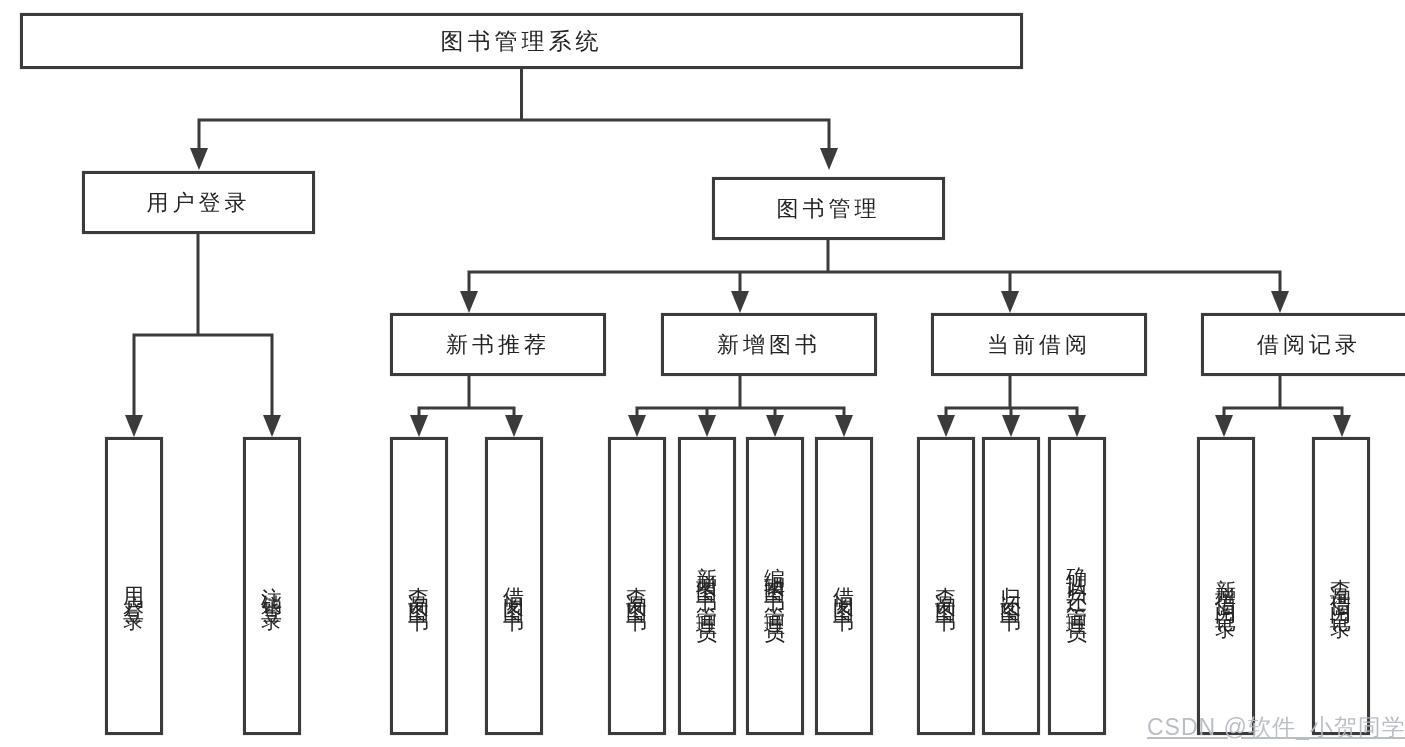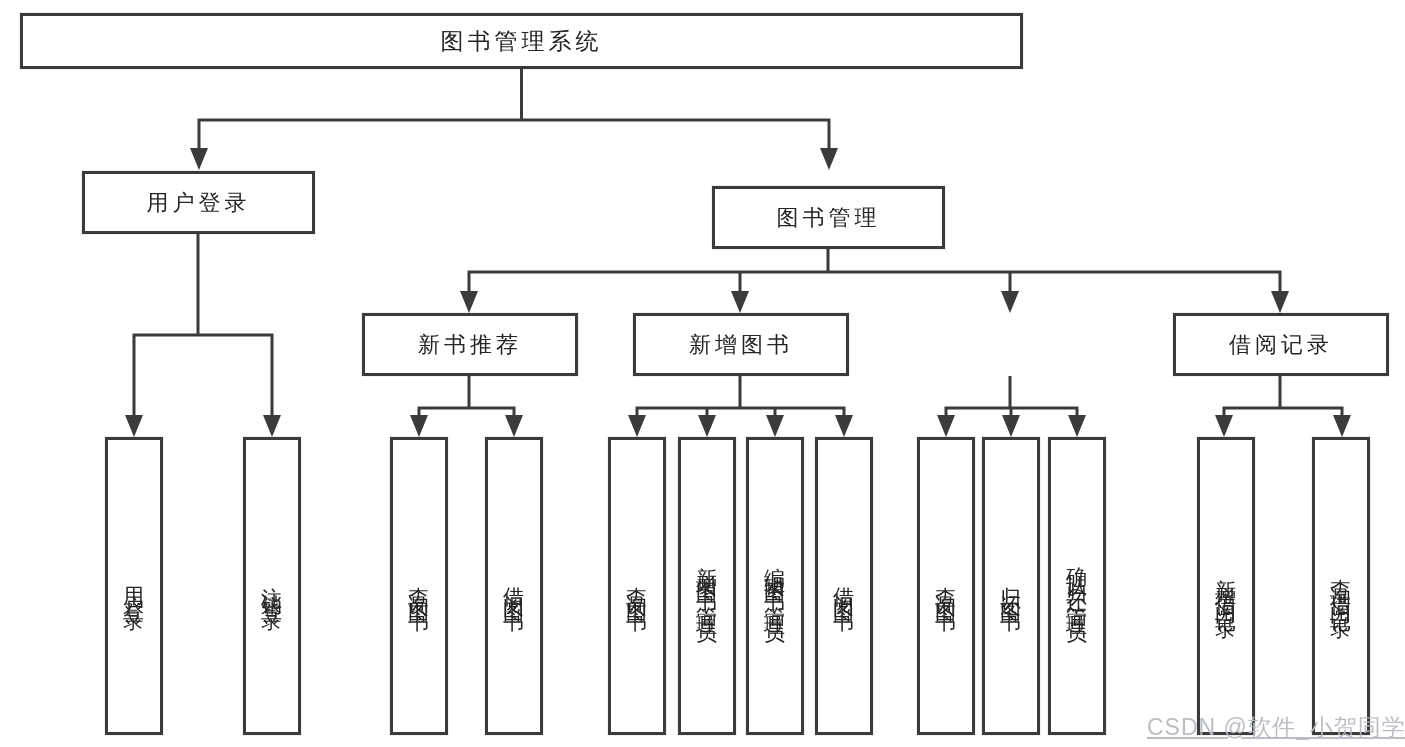--- a/index.html
+++ b/index.html
@@ -27,22 +27,22 @@
     border:3px solid var(--line);
     color:var(--text);
     display:flex;align-items:center;justify-content:center;
     font-size:22px;
     letter-spacing:4px;
     box-shadow:0 0 1px rgba(90,90,90,.55);
     white-space:nowrap;
   }
   .root{left:20px;top:13px;width:1003px;height:56px;font-size:23px;}
   .l2a{left:82px;top:171px;width:233px;height:63px;}
-  .l2b{left:712px;top:186px;width:233px;height:63px;}
-  .l3{top:313px;width:216px;height:63px;}
+  .l2b{left:712px;top:177px;width:233px;height:63px;}
+  .l3{top:313px;width:216px;height:63px;margin-left:28px;}
   .l3a{left:362px;} .l3b{left:633px;} .l3c{left:903px;} .l3d{left:1173px;}
   .leaf{top:437px;width:58px;height:298px;font-size:21px;letter-spacing:0;}
   .vtext{
     writing-mode:vertical-rl;
     text-orientation:mixed;
     letter-spacing:8px;
     line-height:1;
   }
   .lf1{left:105px;} .lf2{left:243px;} .lf3{left:390px;} .lf4{left:485px;}
   .lf5{left:608px;} .lf6{left:678px;} .lf7{left:746px;} .lf8{left:815px;}
@@ -106,20 +106,21 @@
     </g>
   </svg>
 
   <div class="node root">图书管理系统</div>
 
   <div class="node l2a">用户登录</div>
   <div class="node l2b">图书管理</div>
 
   <div class="node l3 l3a">新书推荐</div>
   <div class="node l3 l3b">新增图书</div>
+  <div class="node l3 l3c">当前借阅</div>
   <div class="node l3 l3d">借阅记录</div>
 
   <div class="node leaf lf1">
     <span class="vtext">用户登录</span>
   </div>
   <div class="node leaf lf2">
     <span class="vtext">注销登录</span>
   </div>
   <div class="node leaf lf3">
     <span class="vtext">查询图书</span>

